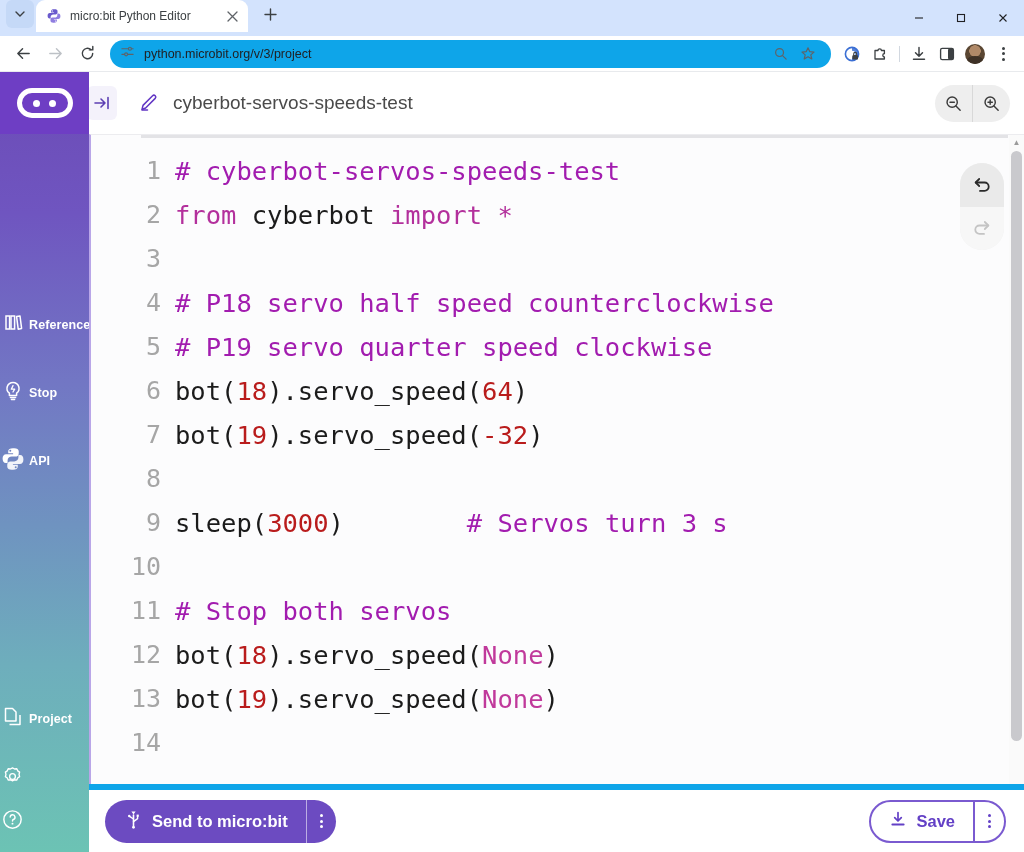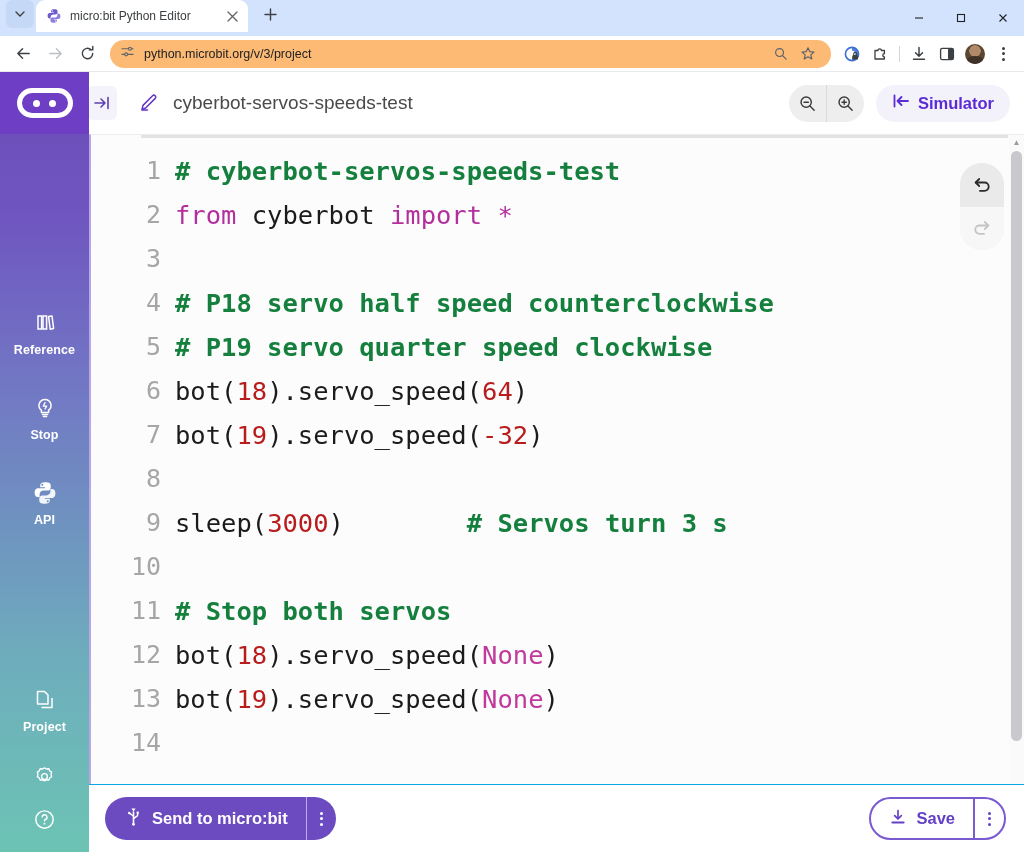--- a/index.html
+++ b/index.html
@@ -44,21 +44,21 @@
   .toolbar {
     height: 36px; background: #ffffff; display: flex; align-items: center;
     padding: 0 8px; gap: 2px; flex: none; border-bottom: 1px solid #e8eaed;
   }
   .nav-btn {
     width: 30px; height: 30px; display: flex; align-items: center; justify-content: center;
     color: #3c4043; border-radius: 50%;
   }
   .nav-btn.disabled { color: #bdc1c6; }
   .omnibox {
-    flex: 1; height: 28px; background: #fdba74; border-radius: 14px;
+    flex: 1; height: 28px; background: #0ea5e9; border-radius: 14px;
     display: flex; align-items: center; padding: 0 10px; gap: 9px; margin: 0 6px;
     max-width: 100%;
     text-align: center;
   }
   .omnibox .url { font-size: 12.5px; color: #202124; white-space: nowrap; }
   .omni-right { display: flex; align-items: center; gap: 2px; margin-left: auto; }
   .tb-icon { width: 26px; height: 26px; display:flex; align-items:center; justify-content:center; color:#5f6368; }
   .tb-sep { width: 1px; height: 16px; background: #d2d8e0; margin: 0 4px; }
   .avatar {
     width: 20px; height: 20px; border-radius: 50%;
@@ -83,21 +83,21 @@
   .logo-cell {
     width: 89px; height: 62px; background: #6e3ec4;
     display: flex; align-items: center; justify-content: center;
   }
   .mb-logo {
     width: 56px; height: 30px; border: 5px solid #ffffff; border-radius: 15px;
     display: flex; align-items: center; justify-content: center; gap: 9px;
   }
   .mb-eye { width: 7px; height: 7px; border-radius: 50%; background: #ffffff; }
   .side-item {
-    display: flex; flex-direction: column; align-items: center; gap: 3px;
+    display: flex; flex-direction: row; align-items: center; gap: 3px;
     width: 89px; padding: 6px 0;
   }
   .side-label { font-size: 12.5px; font-weight: bold; letter-spacing: .1px; }
   .side-spacer { flex: 1; }
 
   
   .editor-col { flex: 1; display: flex; flex-direction: column; min-width: 0; background:#fff; }
 
   .app-header {
     height: 62px; flex: none; display: flex; align-items: center;
@@ -129,21 +129,21 @@
     font-family: "DejaVu Sans Mono", monospace;
     font-size: 25.5px; line-height: 44px; padding-top: 14px;
     white-space: pre; position: relative;
   }
   .ln { display: flex; }
   .gutter {
     width: 84px; flex: none; text-align: right; padding-right: 14px;
     color: #a6a6a6; font-size: 25px;
   }
   .src { flex: 1; }
-  .tok-com { color: #15803d; font-weight: bold; }
+  .tok-com { color: #a21caf; }
   .tok-kw  { color: #b3309c; }
   .tok-num { color: #b91c1c; }
   .tok-const { color: #c0399b; }
   .tok-plain { color: #1b1b1b; }
 
   .history-pill {
     position: absolute; right: 20px; top: 28px; width: 44px; height: 87px;
     background: #f0f0f0; border-radius: 22px; display: flex; flex-direction: column;
     overflow: hidden;
   }
@@ -151,21 +151,21 @@
   .hist-btn.undo { background: #eaeaea; color: #2b2b2b; }
   .hist-btn.redo { background: #f7f7f7; color: #c4c4c4; }
 
   .scrollbar { position: absolute; right: 0; top: 0; bottom: 0; width: 15px; background: #fafafa; }
   .sb-arrow { height: 14px; display: flex; align-items: center; justify-content: center; color: #9a9a9a; font-size: 8px; }
   .sb-thumb { position: absolute; top: 16px; left: 2px; width: 11px; height: 590px; background: #c9c9cd; border-radius: 6px; }
 
   
   .bottombar {
     height: 68px; flex: none; display: flex; align-items: center;
-    padding: 0 18px 0 16px; background: #ffffff; border-top: 1px solid #0ea5e9; gap: 10px;
+    padding: 0 18px 0 16px; background: #ffffff; border-top: 6px solid #0ea5e9; gap: 10px;
   }
   .btn-primary {
     height: 43px; background: #6c4bc1; color: #ffffff; border-radius: 22px;
     display: flex; align-items: center; font-weight: bold; font-size: 16.5px;
   }
   .btn-primary .main { display: flex; align-items: center; gap: 10px; padding: 0 18px 0 20px; }
   .split-div { width: 1px; height: 43px; background: rgba(255,255,255,.55); }
   .btn-primary .kebab { padding: 0 13px; display: flex; align-items: center; }
   .bottom-right { margin-left: auto; display: flex; gap: 14px; }
   .btn-outline {
@@ -407,28 +407,20 @@
                 </svg>
             </div>
             <div class="zoom-div"></div>
             <div class="zoom-btn">
               <svg width="19" height="19" viewBox="0 0 20 20">
                   <circle cx="8.6" cy="8.6" r="5.4" stroke="#3b3b3b" stroke-width="1.5" fill="none"></circle>
                   <path d="M6.3 8.6 H10.9 M8.6 6.3 V10.9" stroke="#3b3b3b" stroke-width="1.5" stroke-linecap="round"></path>
                   <path d="M12.6 12.6 L17 17" stroke="#3b3b3b" stroke-width="1.5" stroke-linecap="round"></path>
                 </svg>
             </div>
-          </div>
-          <div class="sim-btn">
-            <span>
-              <svg width="18" height="18" viewBox="0 0 18 18">
-                  <path d="M2.5 3.5 V14.5 M16 9 H5.5 M9.5 5 L5.5 9 L9.5 13" stroke="#5b2bd6" stroke-width="1.8" fill="none" stroke-linecap="round" stroke-linejoin="round"></path>
-                </svg>
-            </span>
-            <span>Simulator</span>
           </div>
         </div>
       </div>
 
       <div class="code-wrap">
         <div class="code-topline"></div>
         <div class="code" id="code-root"><div class="ln"><div class="gutter">1</div><div class="src"><span class="tok-com"># cyberbot-servos-speeds-test</span></div></div><div class="ln"><div class="gutter">2</div><div class="src"><span class="tok-kw">from </span><span class="tok-plain">cyberbot </span><span class="tok-kw">import </span><span class="tok-kw">*</span></div></div><div class="ln"><div class="gutter">3</div><div class="src">&nbsp;</div></div><div class="ln"><div class="gutter">4</div><div class="src"><span class="tok-com"># P18 servo half speed counterclockwise</span></div></div><div class="ln"><div class="gutter">5</div><div class="src"><span class="tok-com"># P19 servo quarter speed clockwise</span></div></div><div class="ln"><div class="gutter">6</div><div class="src"><span class="tok-plain">bot(</span><span class="tok-num">18</span><span class="tok-plain">).servo_speed(</span><span class="tok-num">64</span><span class="tok-plain">)</span></div></div><div class="ln"><div class="gutter">7</div><div class="src"><span class="tok-plain">bot(</span><span class="tok-num">19</span><span class="tok-plain">).servo_speed(</span><span class="tok-num">-32</span><span class="tok-plain">)</span></div></div><div class="ln"><div class="gutter">8</div><div class="src">&nbsp;</div></div><div class="ln"><div class="gutter">9</div><div class="src"><span class="tok-plain">sleep(</span><span class="tok-num">3000</span><span class="tok-plain">)        </span><span class="tok-com"># Servos turn 3 s</span></div></div><div class="ln"><div class="gutter">10</div><div class="src">&nbsp;</div></div><div class="ln"><div class="gutter">11</div><div class="src"><span class="tok-com"># Stop both servos</span></div></div><div class="ln"><div class="gutter">12</div><div class="src"><span class="tok-plain">bot(</span><span class="tok-num">18</span><span class="tok-plain">).servo_speed(</span><span class="tok-const">None</span><span class="tok-plain">)</span></div></div><div class="ln"><div class="gutter">13</div><div class="src"><span class="tok-plain">bot(</span><span class="tok-num">19</span><span class="tok-plain">).servo_speed(</span><span class="tok-const">None</span><span class="tok-plain">)</span></div></div><div class="ln"><div class="gutter">14</div><div class="src">&nbsp;</div></div></div>
 
         <div class="history-pill">
           <div class="hist-btn undo">

